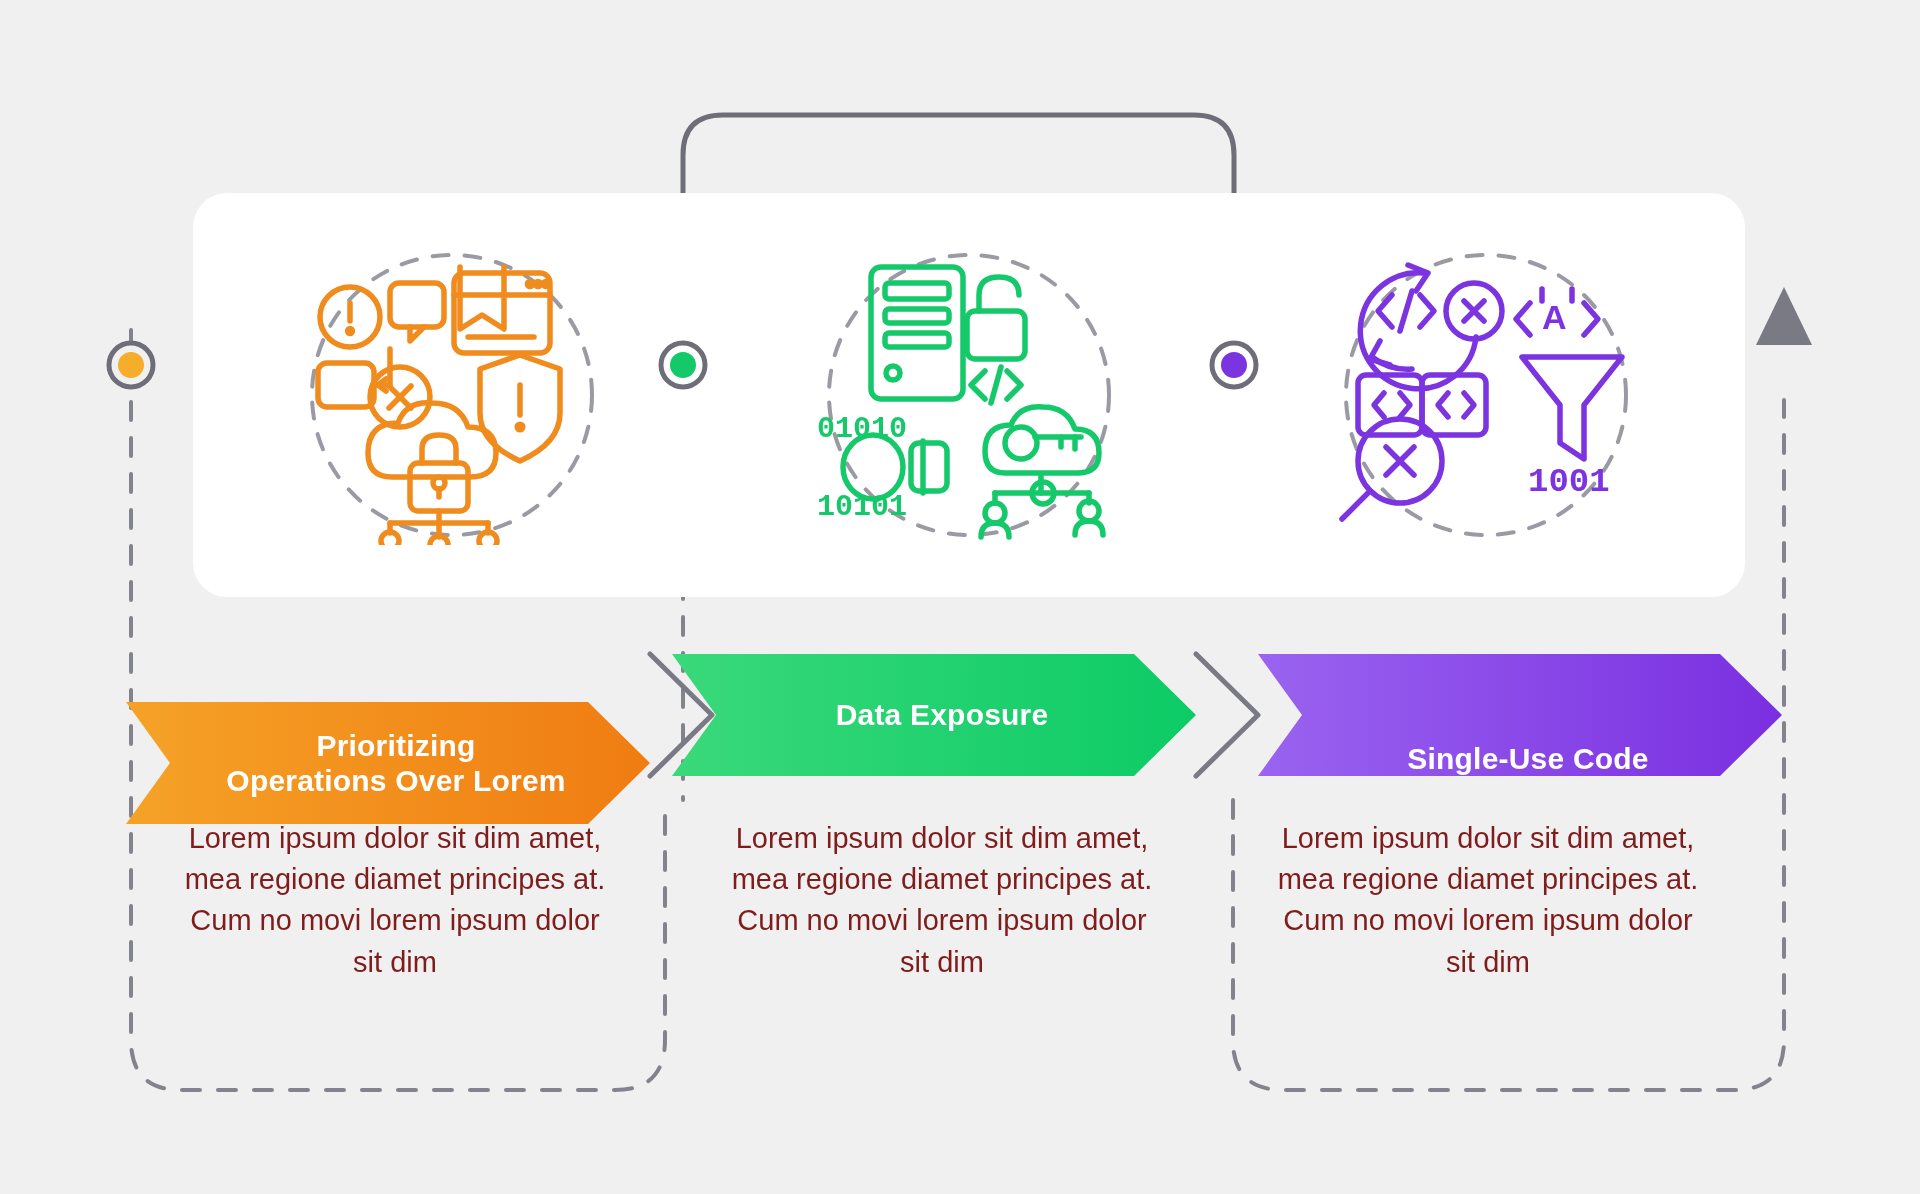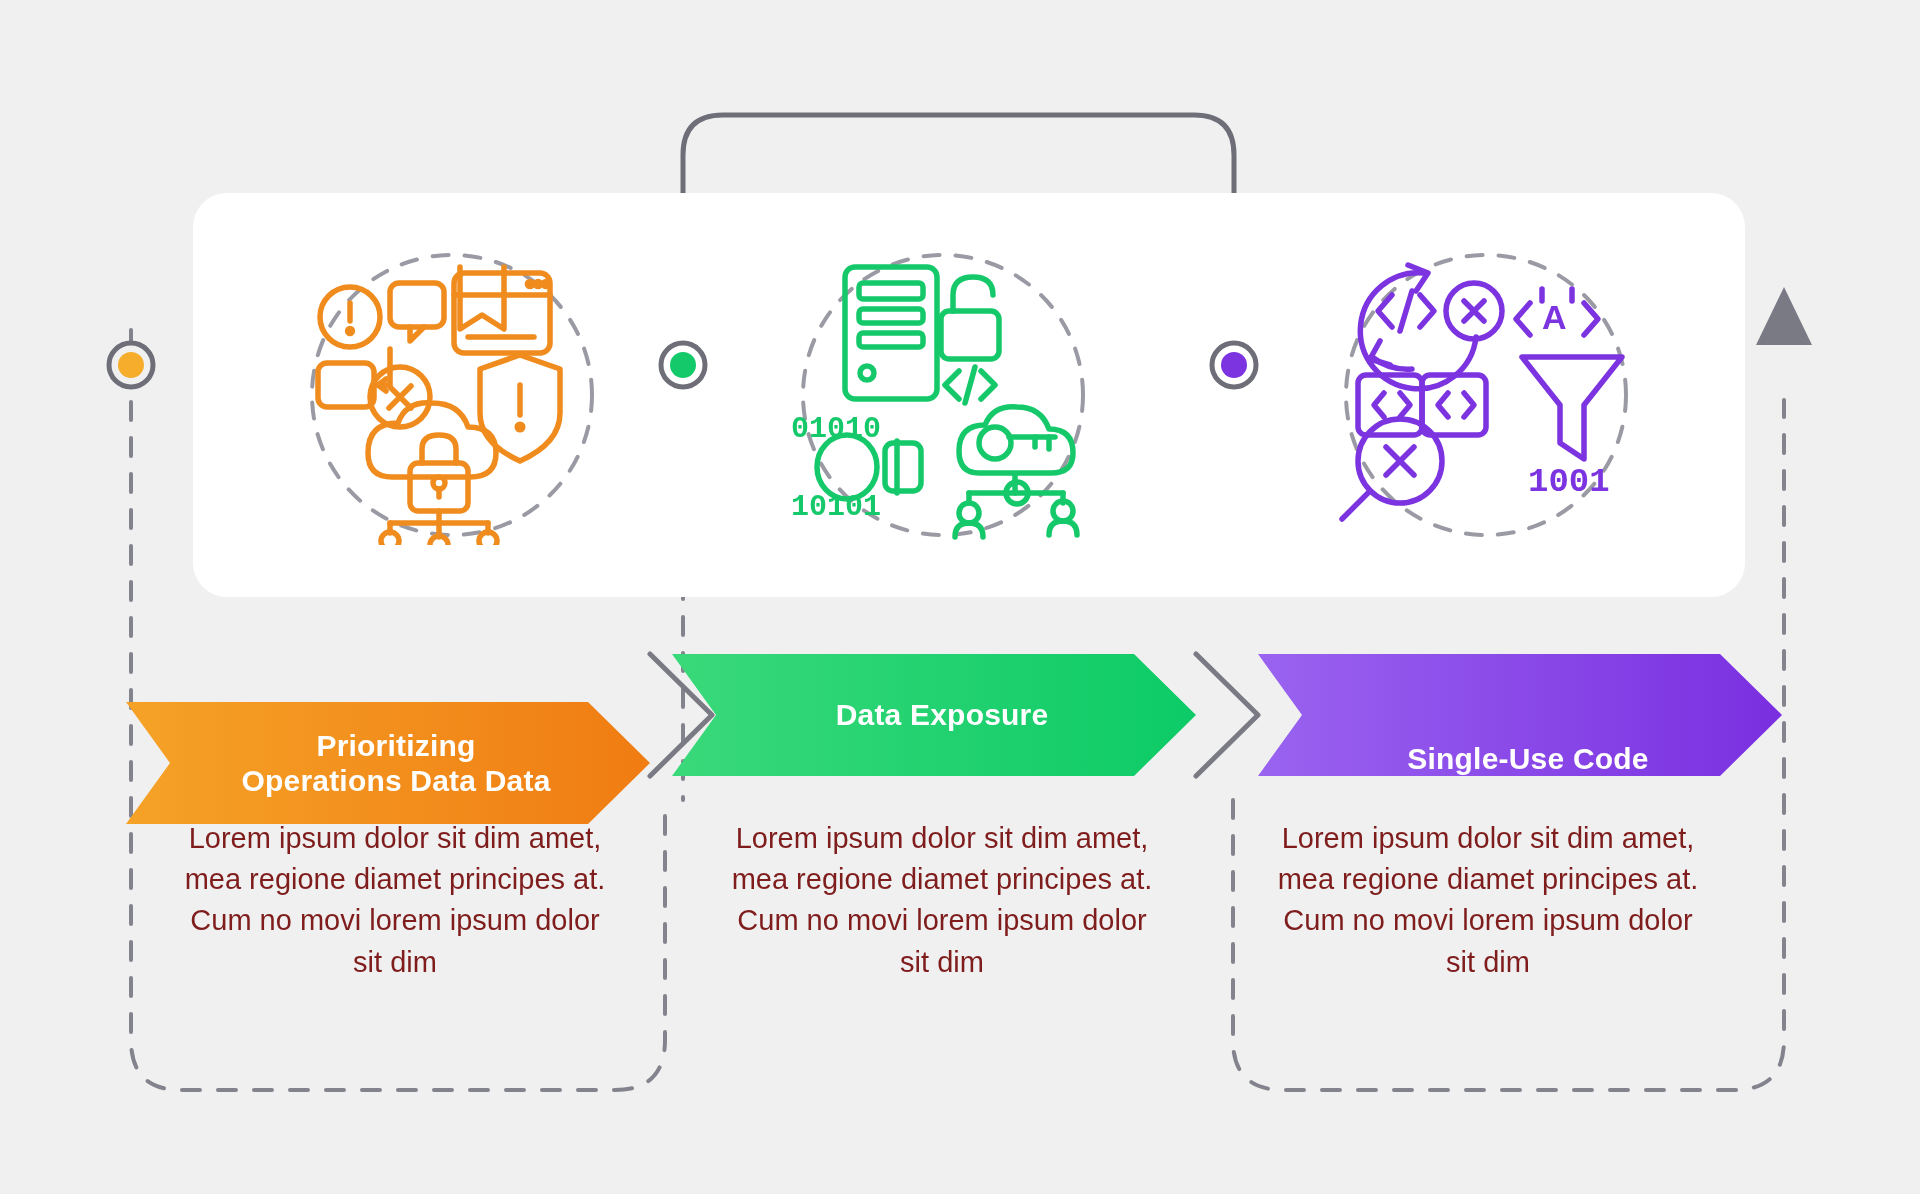--- a/index.html
+++ b/index.html
@@ -25,21 +25,21 @@
   }
 
   
   .icon-cell {
     position:absolute;
     top:193px;
     width:517px; height:404px;
     display:flex; align-items:center; justify-content:center;
   }
   .icon-cell.c1 { left:193px; }
-  .icon-cell.c2 { left:684px; }
+  .icon-cell.c2 { left:710px; }
   .icon-cell.c3 { left:1227px; }
 
   
   .banner {
     position:absolute;
     top:654px;
     height:122px;
     display:flex; align-items:center; justify-content:center;
     color:#ffffff;
     font-weight:bold;
@@ -267,21 +267,21 @@
       <circle cx="683" cy="365" r="13" fill="#13c96a"></circle>
     </g>
     <g>
       <circle cx="1234" cy="365" r="22" fill="#ffffff" stroke="#6e6e79" stroke-width="5"></circle>
       <circle cx="1234" cy="365" r="13" fill="#7c33e0"></circle>
     </g>
   </svg>
 
   <div class="banner b1">
     <span>
-      <span>Prioritizing</span><br><span>Operations Data Data</span>
+      <span>Prioritizing</span><br><span>Operations Over Lorem</span>
     </span>
   </div>
   <div class="banner b2">
     <span>Data Exposure</span>
   </div>
   <div class="banner b3">
     <span>Single-Use Code</span>
   </div>
 
   <svg class="svg-layer" viewBox="0 0 1920 1194" xmlns="http://www.w3.org/2000/svg">

